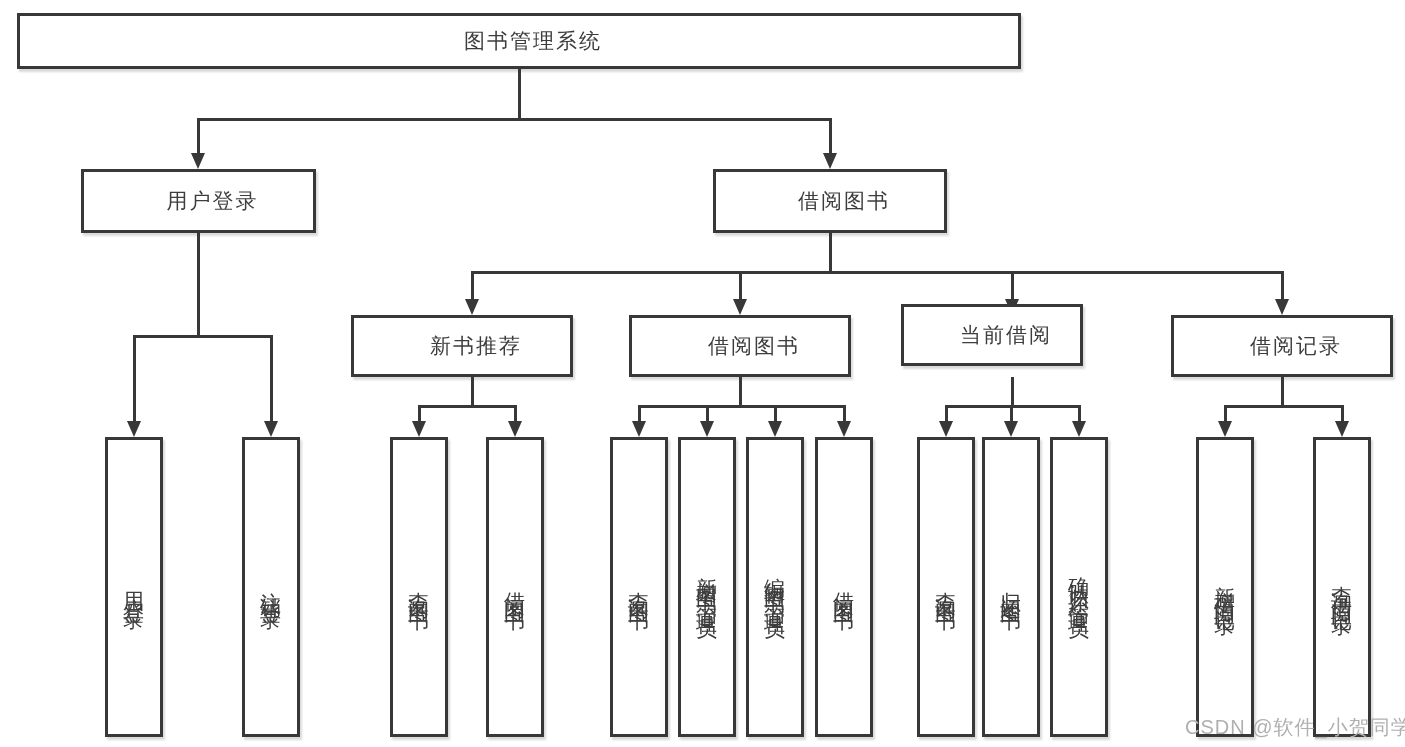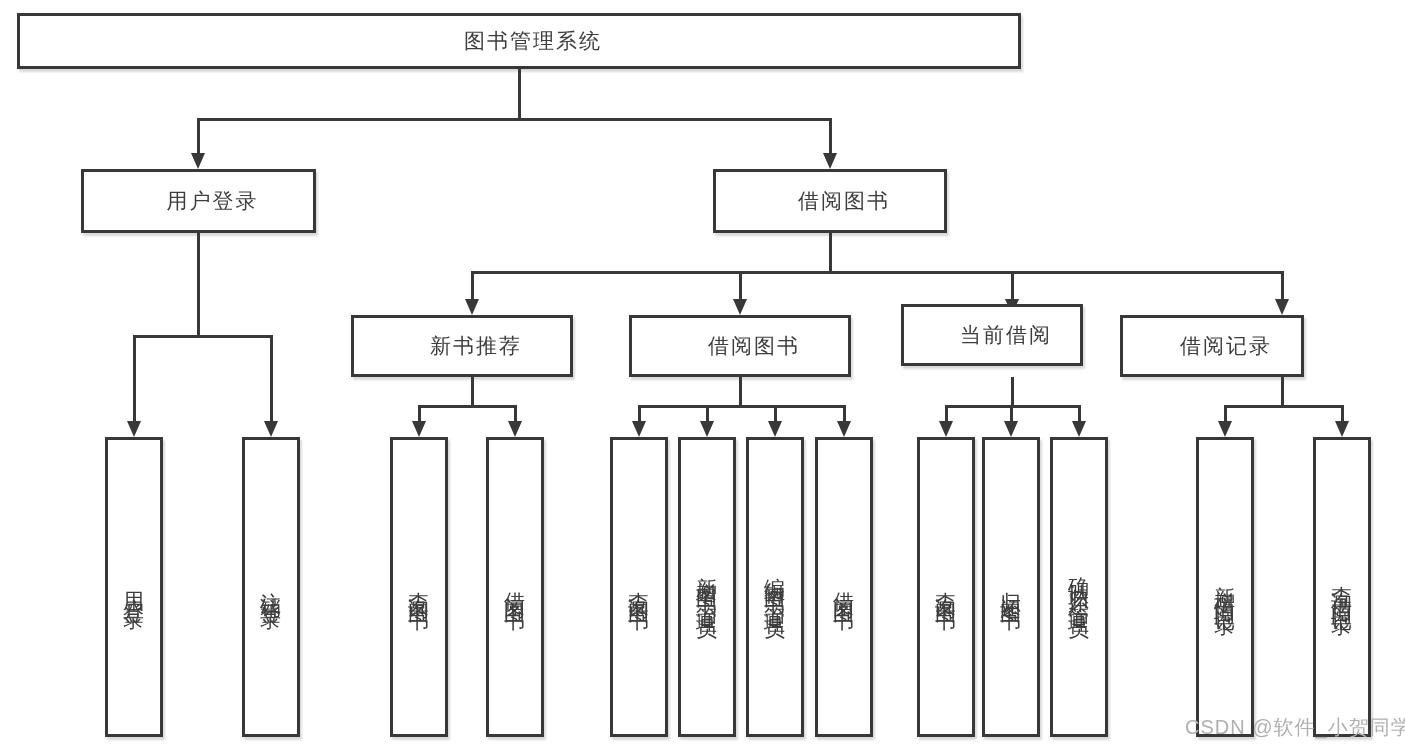--- a/index.html
+++ b/index.html
@@ -95,21 +95,21 @@
 
   <div class="box" style="left:351px;top:315px;width:222px;height:62px">
     <span>新书推荐</span>
   </div>
   <div class="box" style="left:629px;top:315px;width:222px;height:62px">
     <span>借阅图书</span>
   </div>
   <div class="box" style="left:901px;top:304px;width:182px;height:62px">
     <span>当前借阅</span>
   </div>
-  <div class="box" style="left:1120px;top:315px;width:184px;height:62px">
+  <div class="box" style="left:1171px;top:315px;width:222px;height:62px">
     <span>借阅记录</span>
   </div>
 
   <div class="vline" style="left:470.5px;top:377px;height:31px"></div>
   <div class="hline" style="left:417.5px;top:405px;width:99px"></div>
   <div class="arrow" style="left:411.5px;top:408px;height:29px"></div>
   <div class="arrow" style="left:507.5px;top:408px;height:29px"></div>
 
   <div class="vline" style="left:738.5px;top:377px;height:31px"></div>
   <div class="hline" style="left:637.5px;top:405px;width:208px"></div>

